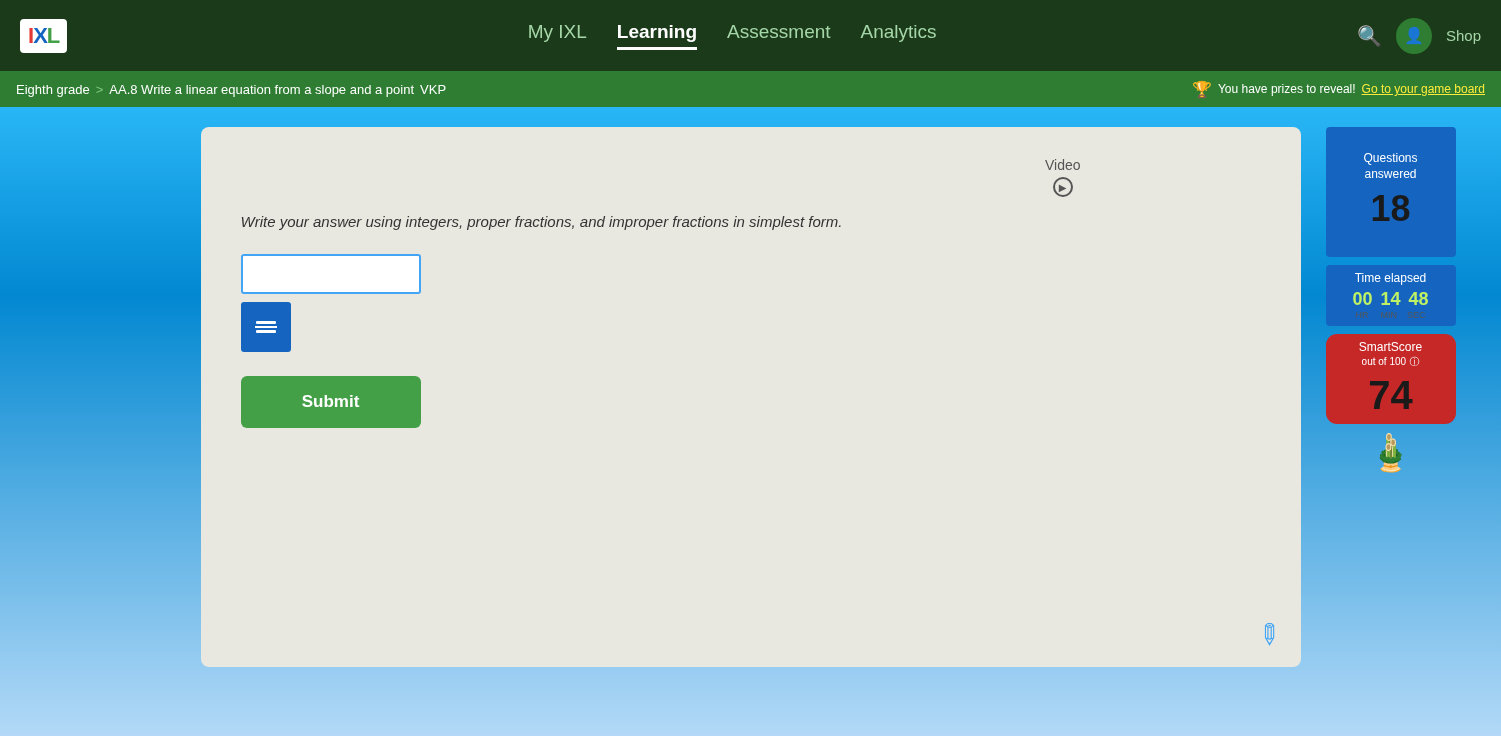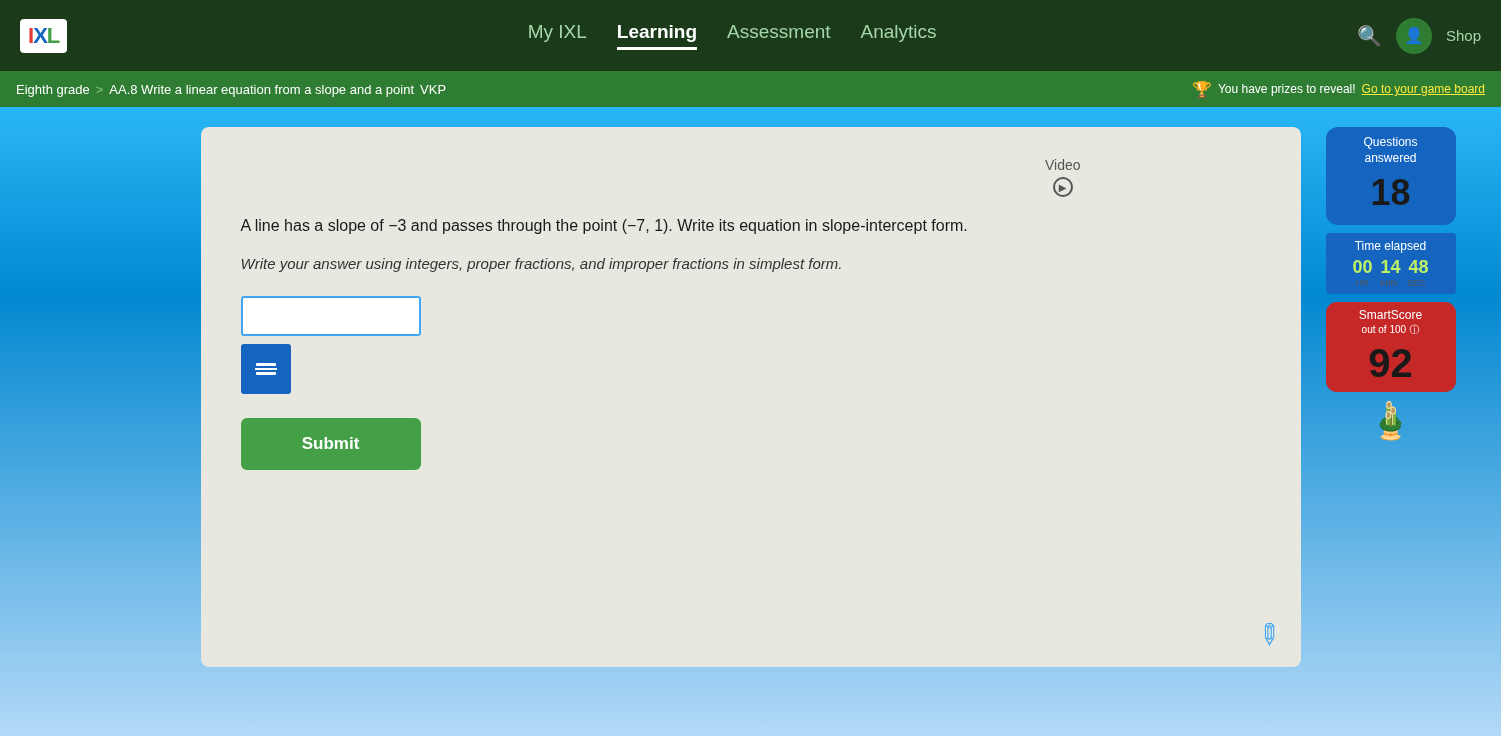--- a/index.html
+++ b/index.html
@@ -165,22 +165,22 @@
       display: flex; align-items: center; justify-content: center;
       font-size: 10px;
       color: #555;
     }
 
     
     #questions-box {
       background: #1565c0;
       color: white;
       text-align: center;
-      padding: 8px 14px;
-      border-radius: 12px;
+      padding: 24px 14px;
+      border-radius: 4px;
       font-size: 12px;
       line-height: 1.3;
       width: 130px;
     }
     #questions-count {
       font-size: 36px;
       font-weight: bold;
       color: #1a1a1a;
       display: block;
       margin-top: 4px;
@@ -363,21 +363,20 @@
     <div class="card-header-row">
       <div id="problem-area" style="flex:1; padding-right: 180px;">
         
         <div id="video-btn-area" style="justify-content:flex-end; margin-bottom: 16px;">
           <div id="video-btn">
             <span>Video</span>
             <div id="video-circle">▶</div>
           </div>
         </div>
 
-        <p id="problem-text">A line has a slope of −3 and passes through the point (−7, 1). Write its equation in slope-intercept form.</p>
         <p id="hint-text">Write your answer using integers, proper fractions, and improper fractions in simplest form.</p>
 
         
         <div id="answer-area">
           <input id="answer-input" type="text" style="">
           <div id="fraction-helper">
             <div id="frac-top"></div>
             <div id="frac-line"></div>
             <div id="frac-bottom"></div>
           </div>
@@ -413,21 +412,21 @@
               <span style="margin-left:6px;">SEC</span>
             </div>
           </div>
 
           <div id="smartscore-box">
             <span>
               <span>SmartScore</span><br>
               <span style="font-size:10px;">out of 100</span>
               <span style="font-size:10px; cursor:pointer;">ⓘ</span>
             </span>
-            <span id="smartscore-count">92</span>
+            <span id="smartscore-count">74</span>
           </div>
 
           <div id="medal-icon">🎍</div>
         </div>
       </div>
     </div>
 
     <div id="pencil-icon">✎</div>
   </div>
 </div>

